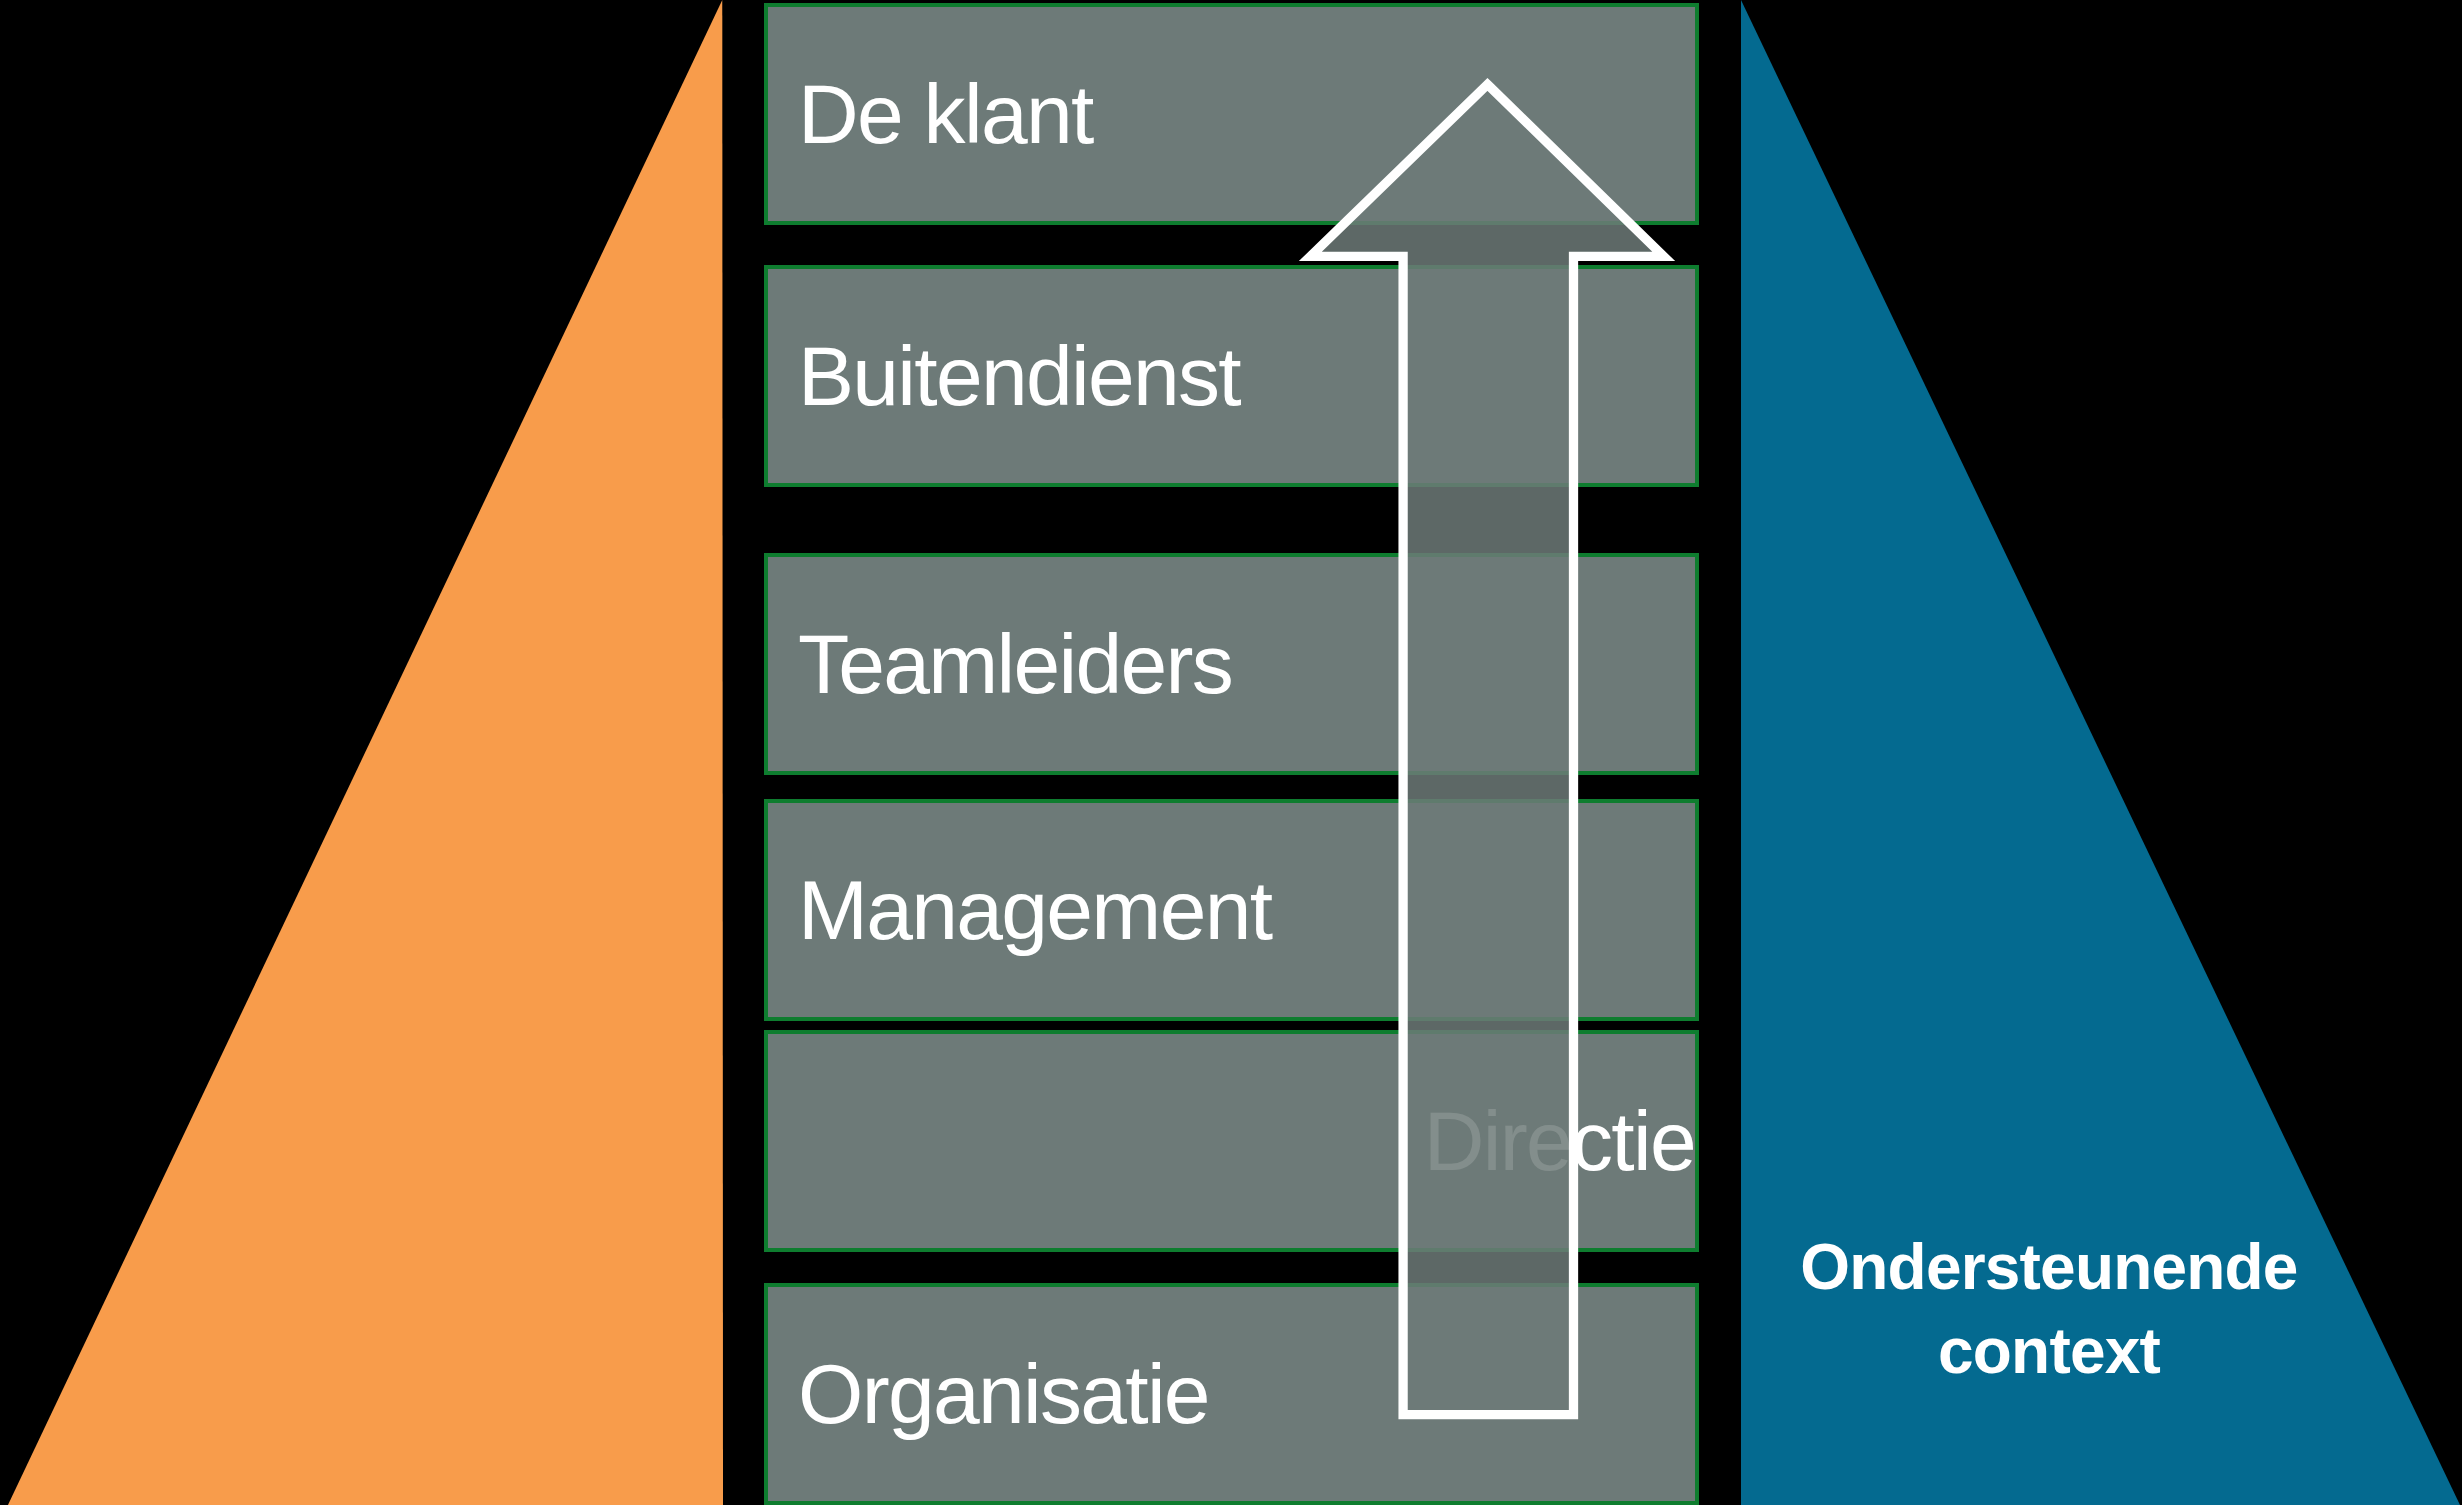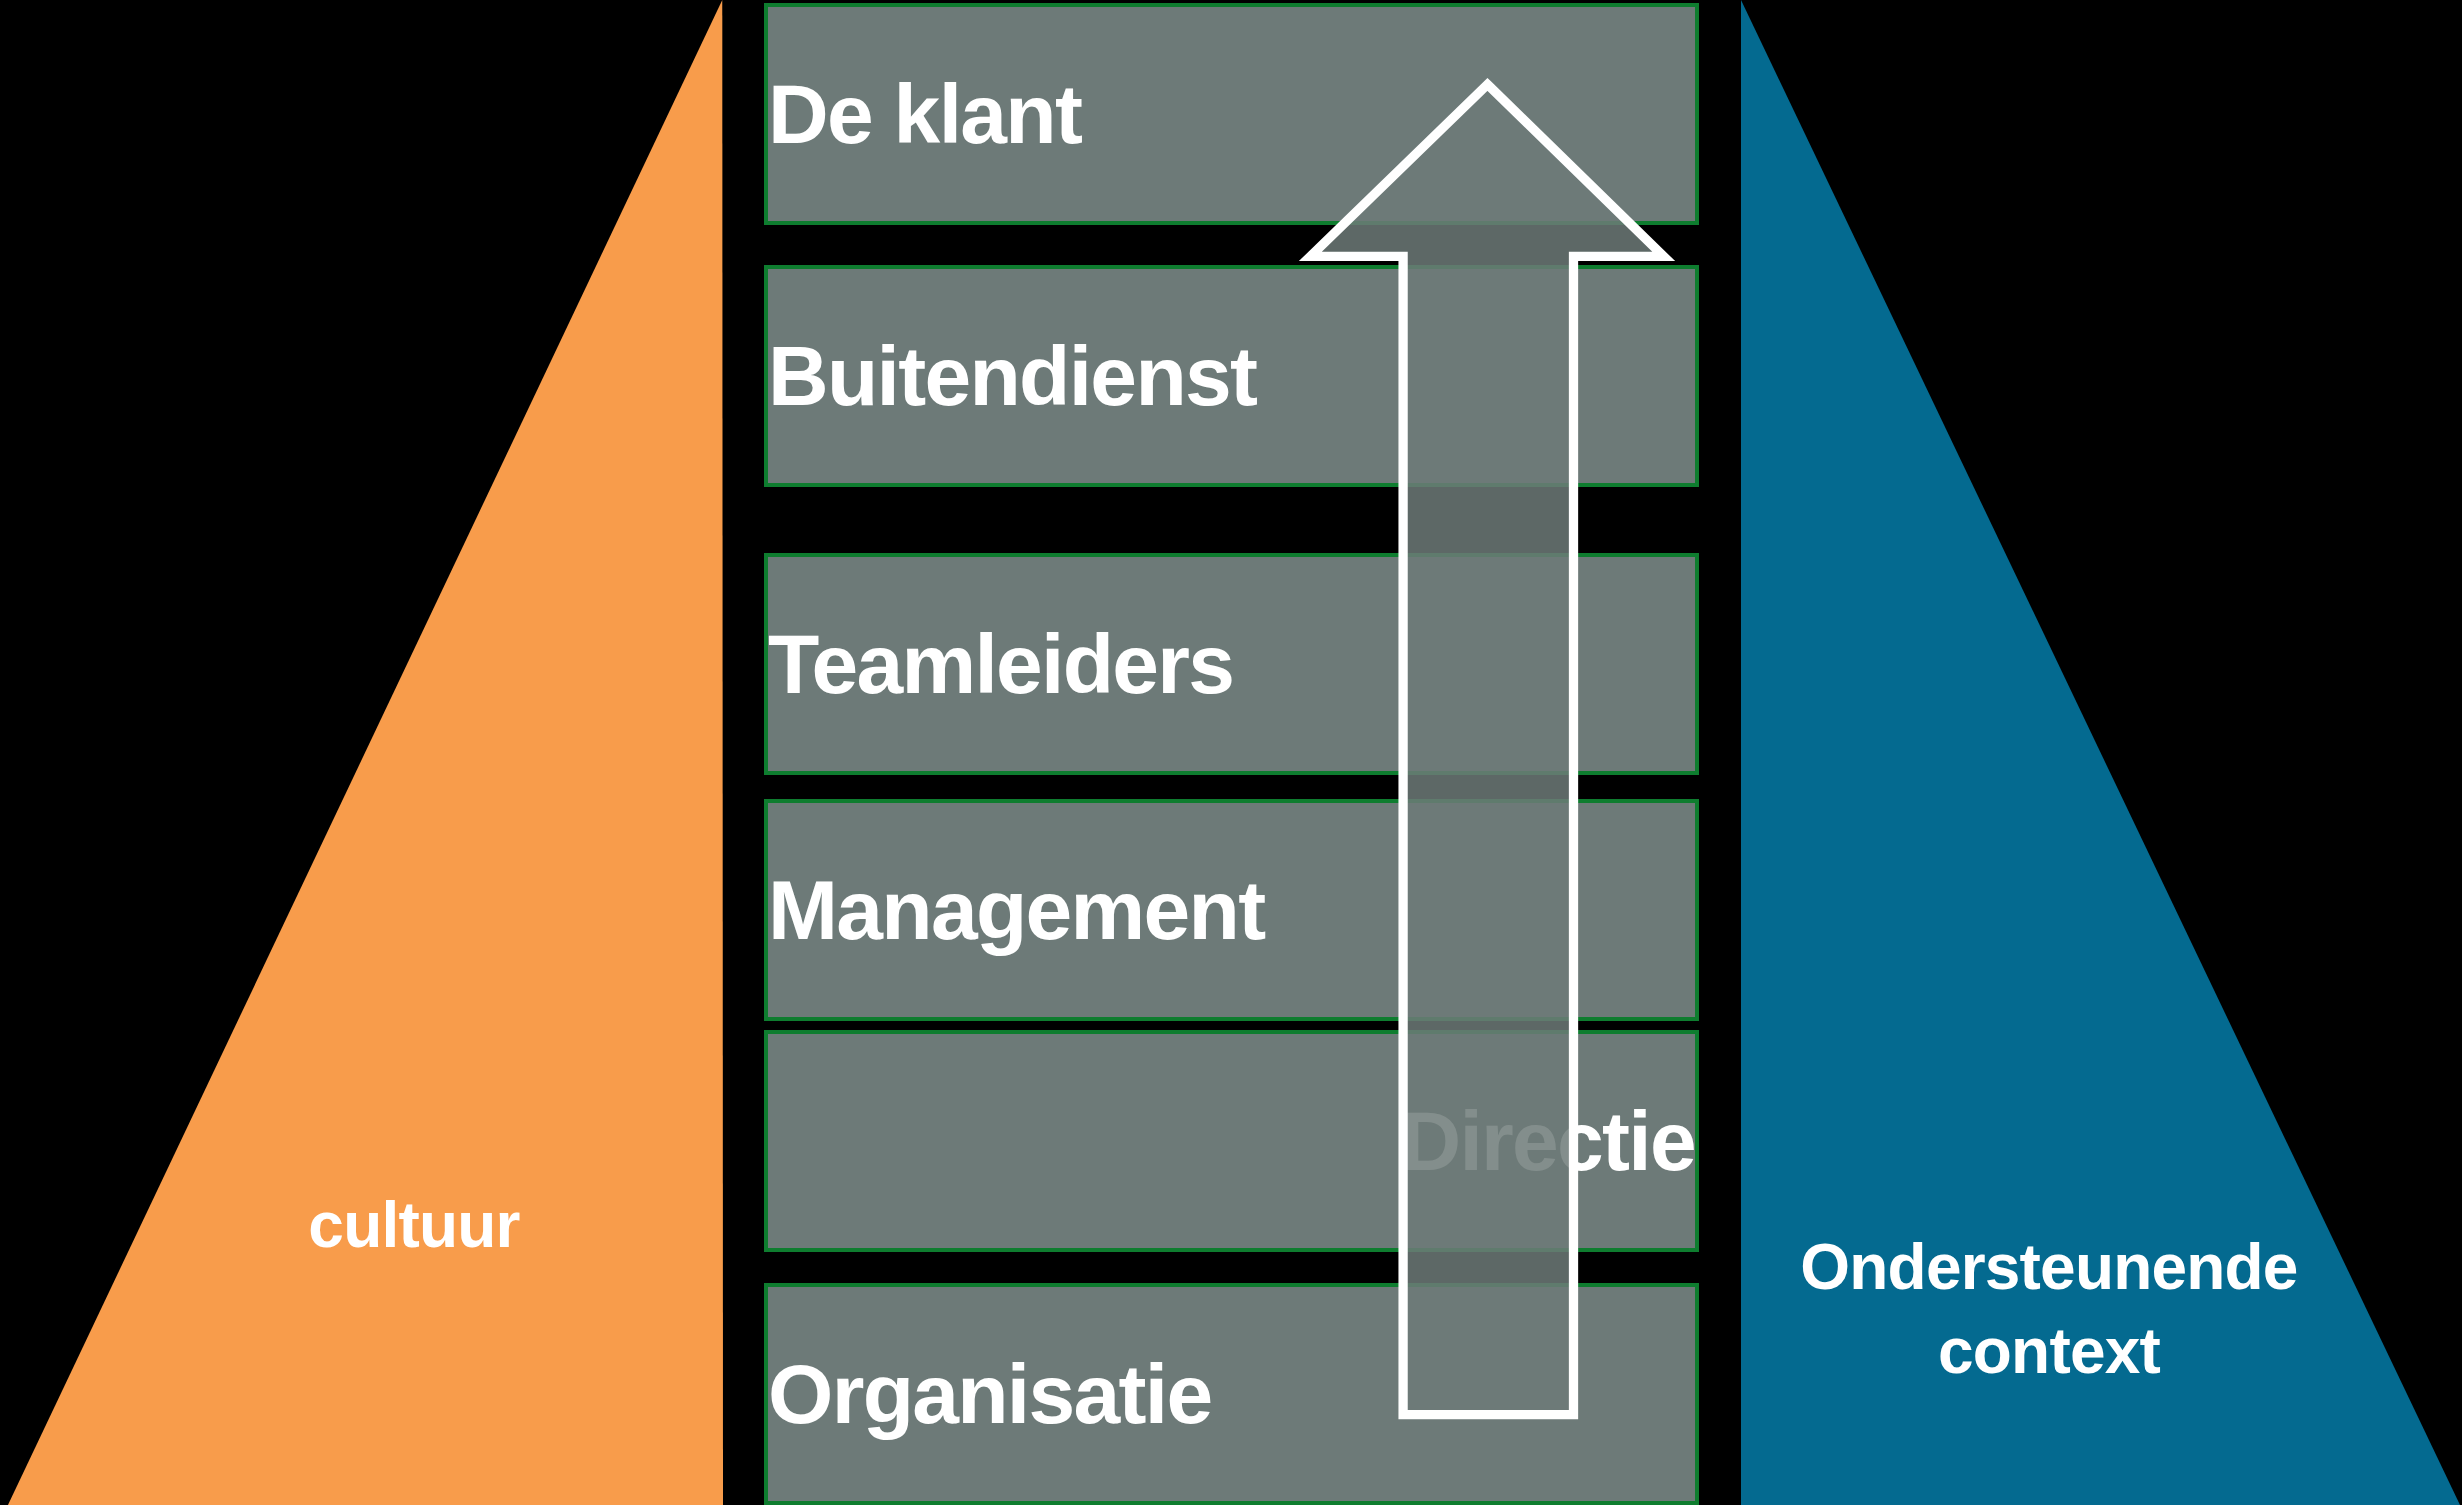--- a/index.html
+++ b/index.html
@@ -54,40 +54,40 @@
     display:flex;align-items:center;
   }
   .level-1{top:3.4px;}
   .level-2{top:265px;}
   .level-3{top:522px;margin-top:31px;}
   .level-4{top:771px;margin-top:28px;}
   .level-5{top:1030px;justify-content:flex-end;}
   .level-6{top:1283px;align-items:center;}
   .level-label{
     color:var(--text);
-    font-weight:bold;
+    font-weight:normal;
     font-size:84px;
     letter-spacing:-1.7px;
+    padding-left:30px;
     white-space:nowrap;
   }
 
   
   .arrow-layer{
     position:absolute;left:0;top:0;width:2462px;height:1505px;
     pointer-events:none;
   }
 </style>
 </head>
 <body>
 
 <div class="stage">
 
   <div class="tri tri-left"></div>
   <div class="tri-label tri-label-left">
-    <div>cultuur</div>
   </div>
 
   <div class="tri tri-right"></div>
   <div class="tri-label tri-label-right">
     <div>Ondersteunende</div>
     <div>context</div>
   </div>
 
   <div class="level level-1">
     <span class="level-label">De klant</span>

